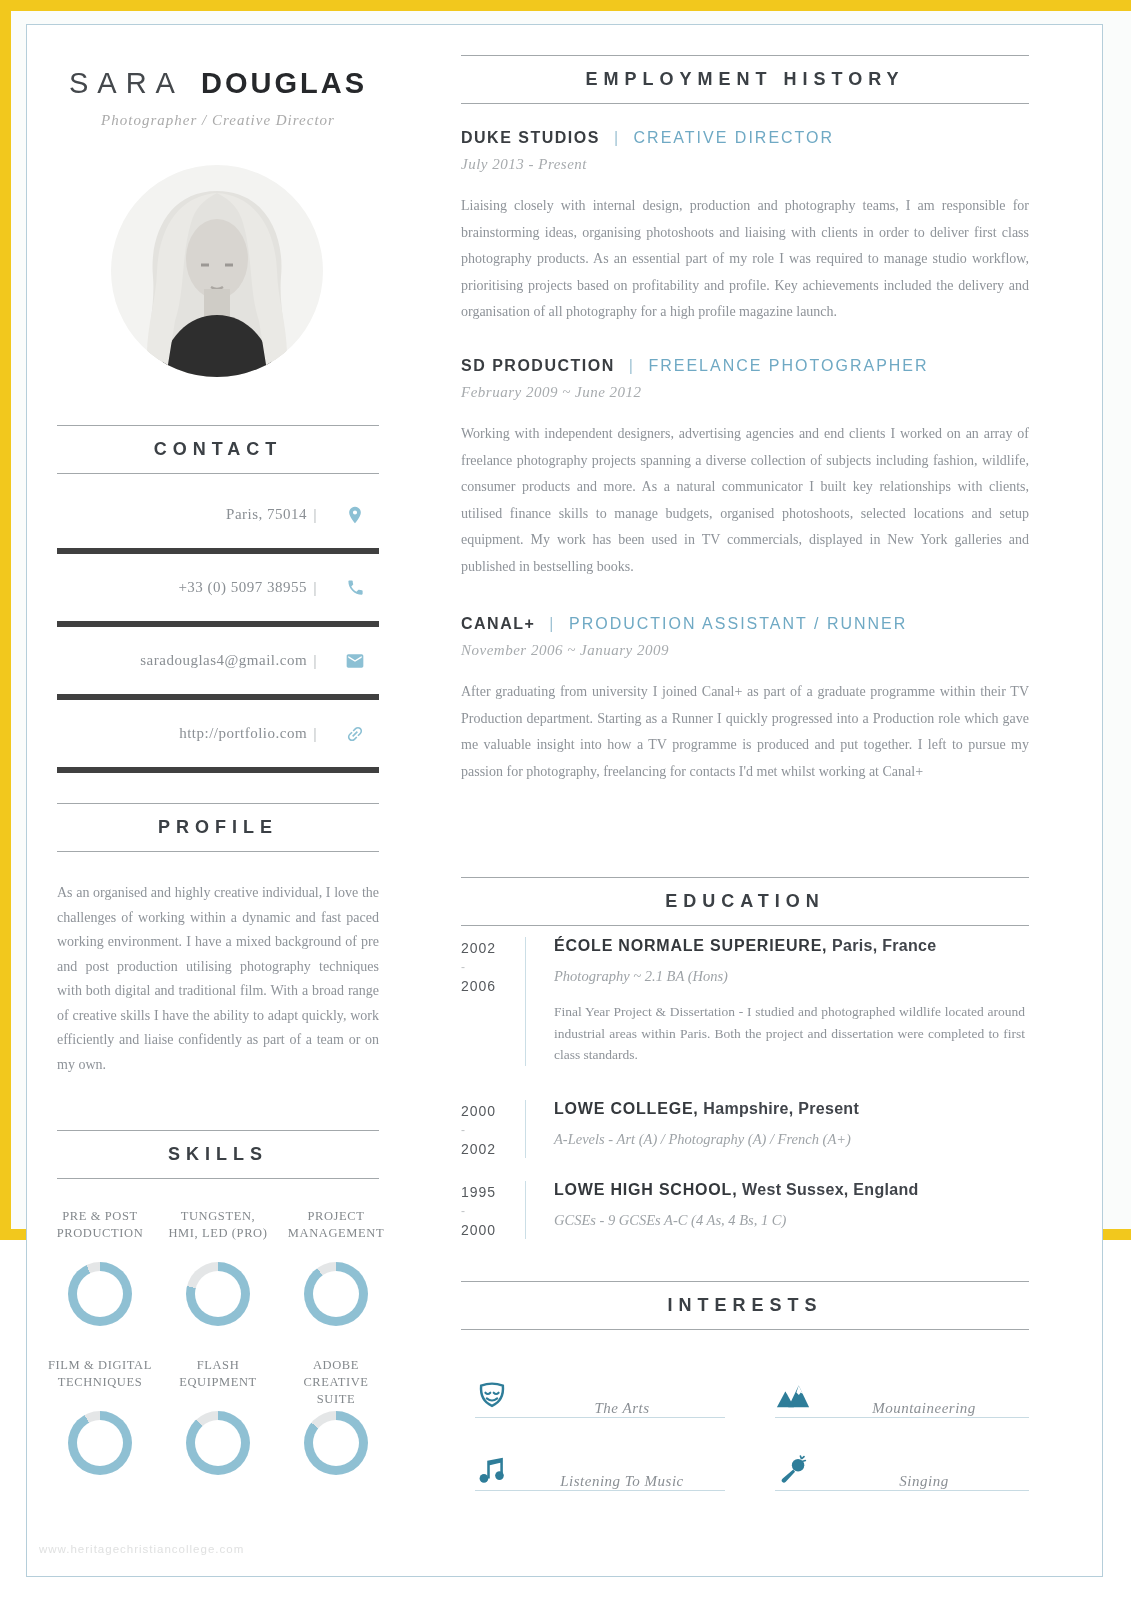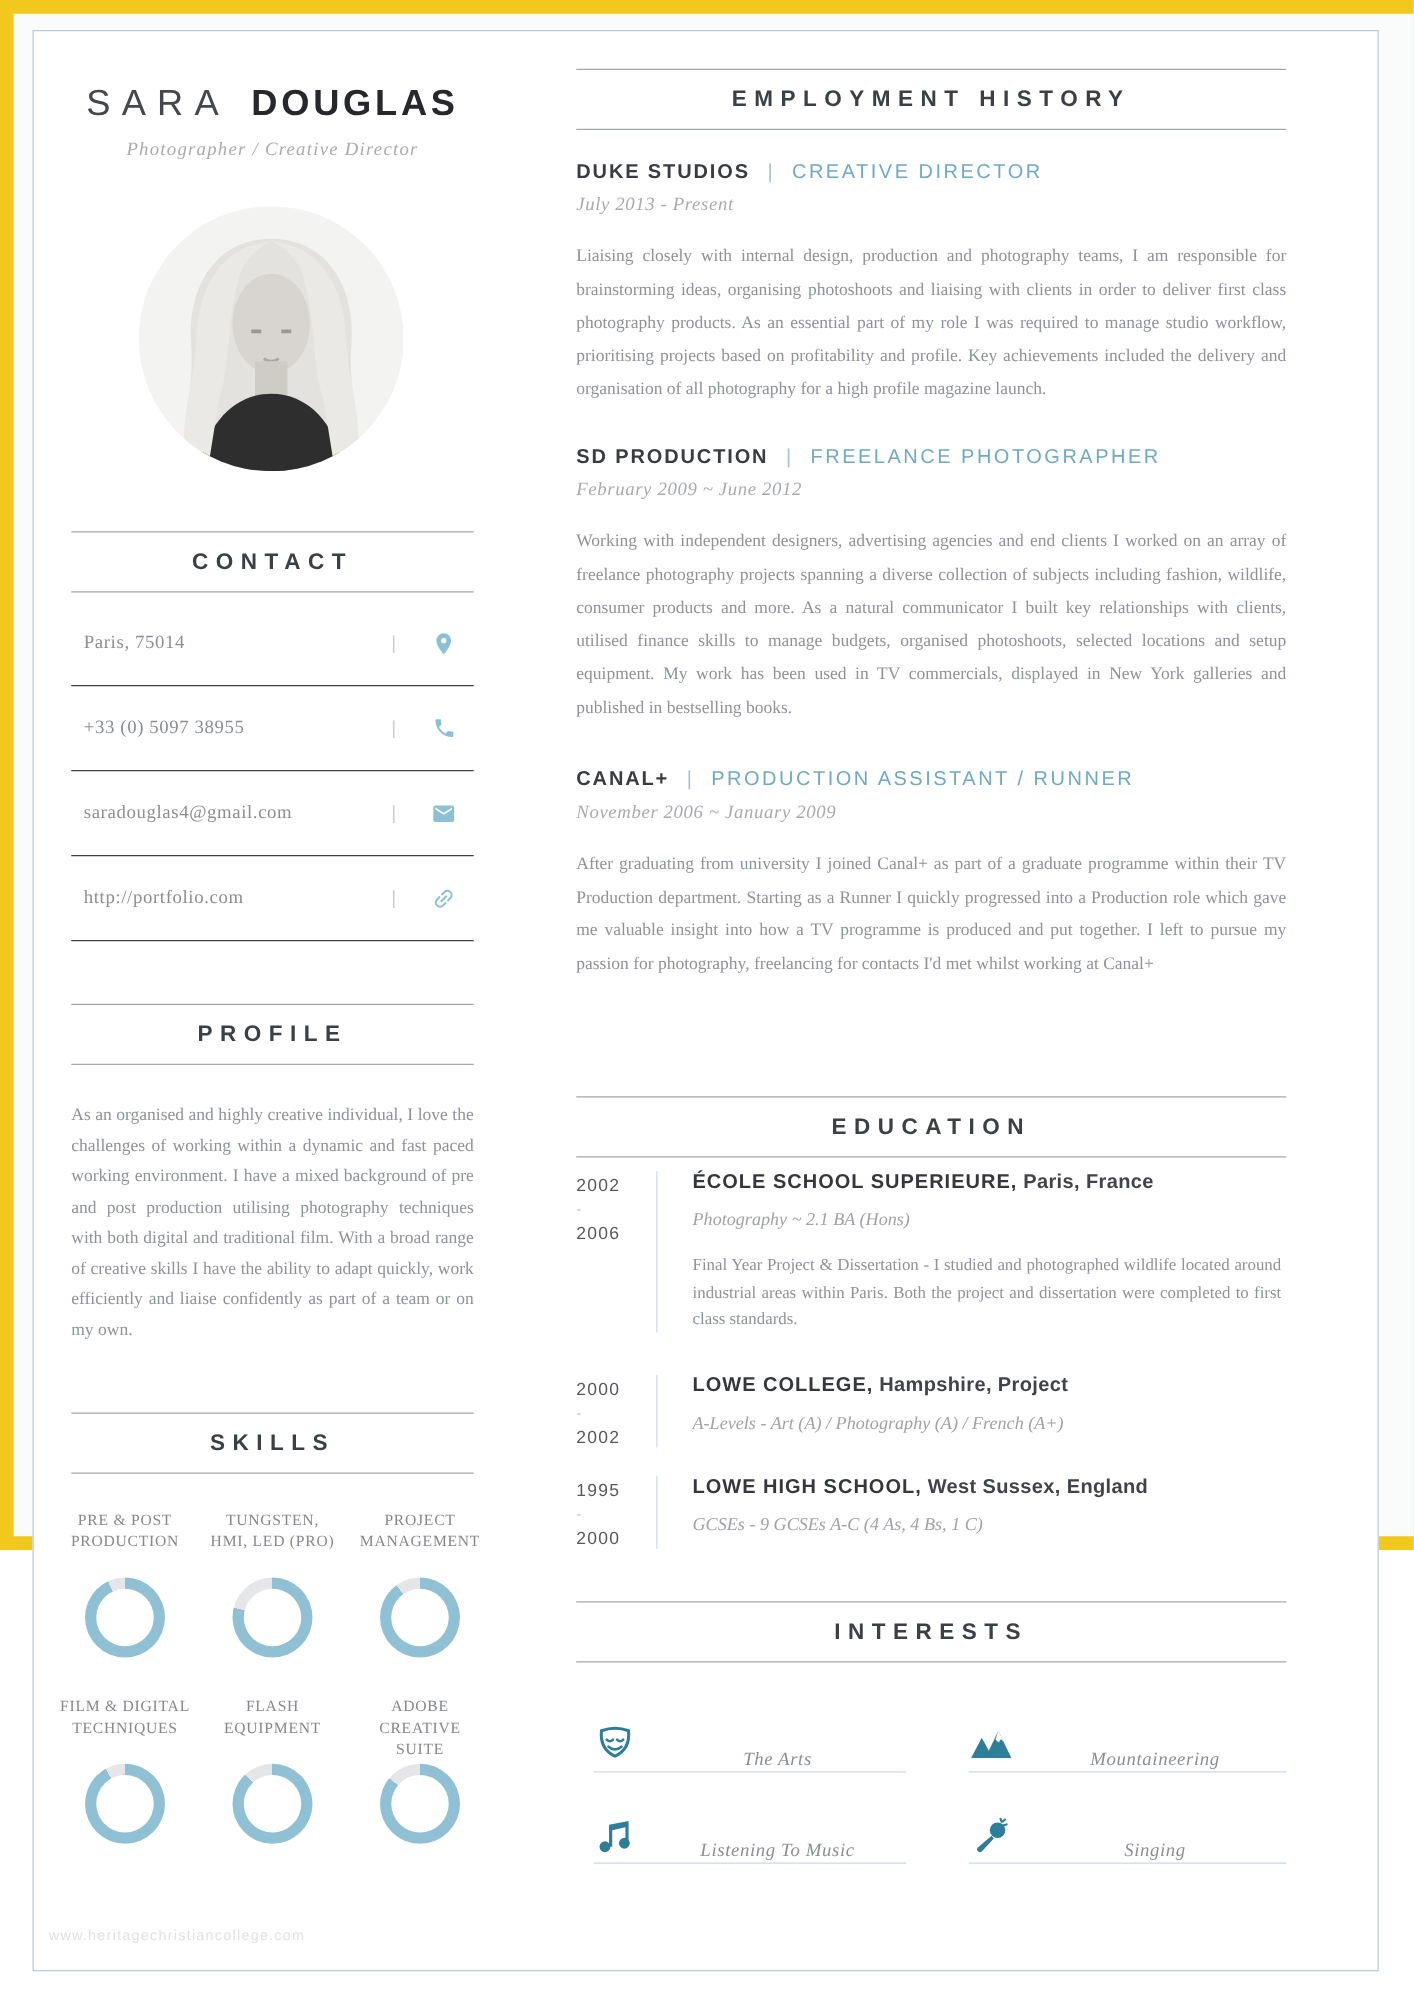--- a/index.html
+++ b/index.html
@@ -22,21 +22,21 @@
   .name .first{font-weight:400;letter-spacing:9px;color:#44484C;}
   .name .last{font-weight:700;letter-spacing:3px;margin-left:6px;}
   .subtitle{margin-top:12px;font-family:"Liberation Serif",serif;font-style:italic;font-size:15px;color:#ABABAB;letter-spacing:1px;}
 
   
   .photo{position:absolute;left:54px;top:140px;width:212px;height:212px;border-radius:50%;overflow:hidden;}
 
   
   .contact-head{top:400px;}
   .contact-rows{position:absolute;top:456px;left:0;right:0;}
-  .contact-row{height:67px;border-bottom:1px solid #404040;display:flex;align-items:center;}
+  .contact-row{height:67px;border-bottom:6px solid #404040;display:flex;align-items:center;text-align:right;}
   .contact-text{flex:1;font-family:"Liberation Serif",serif;font-size:15px;color:#8A8F94;letter-spacing:0.5px;padding-left:10px;}
   .contact-divider{color:#C9CCCE;font-size:15px;margin:0 14px 0 6px;font-weight:300;}
   .contact-icon{width:48px;text-align:center;}
   .contact-icon svg{vertical-align:middle;}
 
   
   .profile-head{top:778px;}
   .profile-text{position:absolute;top:856px;left:0;right:0;font-family:"Liberation Serif",serif;
     font-size:14px;line-height:24.5px;color:#8E9399;text-align:justify;}
 
@@ -233,34 +233,34 @@
 
       <div class="sec-head edu-head">EDUCATION</div>
 
       <div class="edu" style="top:912px">
         <div class="edu-years">
           <div class="edu-year">2002</div>
           <div class="edu-dash">-</div>
           <div class="edu-year">2006</div>
         </div>
         <div class="edu-body">
-          <div class="edu-school"><span>ÉCOLE SCHOOL SUPERIEURE,</span><span class="loc"> Paris, France</span></div>
+          <div class="edu-school"><span>ÉCOLE NORMALE SUPERIEURE,</span><span class="loc"> Paris, France</span></div>
           <div class="edu-course">Photography ~ 2.1 BA (Hons)</div>
           <div class="edu-desc">Final Year Project &amp; Dissertation - I studied and photographed wildlife located around industrial areas within Paris. Both the project and dissertation were completed to first class standards.</div>
         </div>
       </div>
 
       <div class="edu" style="top:1075px">
         <div class="edu-years">
           <div class="edu-year">2000</div>
           <div class="edu-dash">-</div>
           <div class="edu-year">2002</div>
         </div>
         <div class="edu-body">
-          <div class="edu-school"><span>LOWE COLLEGE,</span><span class="loc"> Hampshire, Project</span></div>
+          <div class="edu-school"><span>LOWE COLLEGE,</span><span class="loc"> Hampshire, Present</span></div>
           <div class="edu-course">A-Levels - Art (A) / Photography (A) / French (A+)</div>
         </div>
       </div>
 
       <div class="edu" style="top:1156px">
         <div class="edu-years">
           <div class="edu-year">1995</div>
           <div class="edu-dash">-</div>
           <div class="edu-year">2000</div>
         </div>

